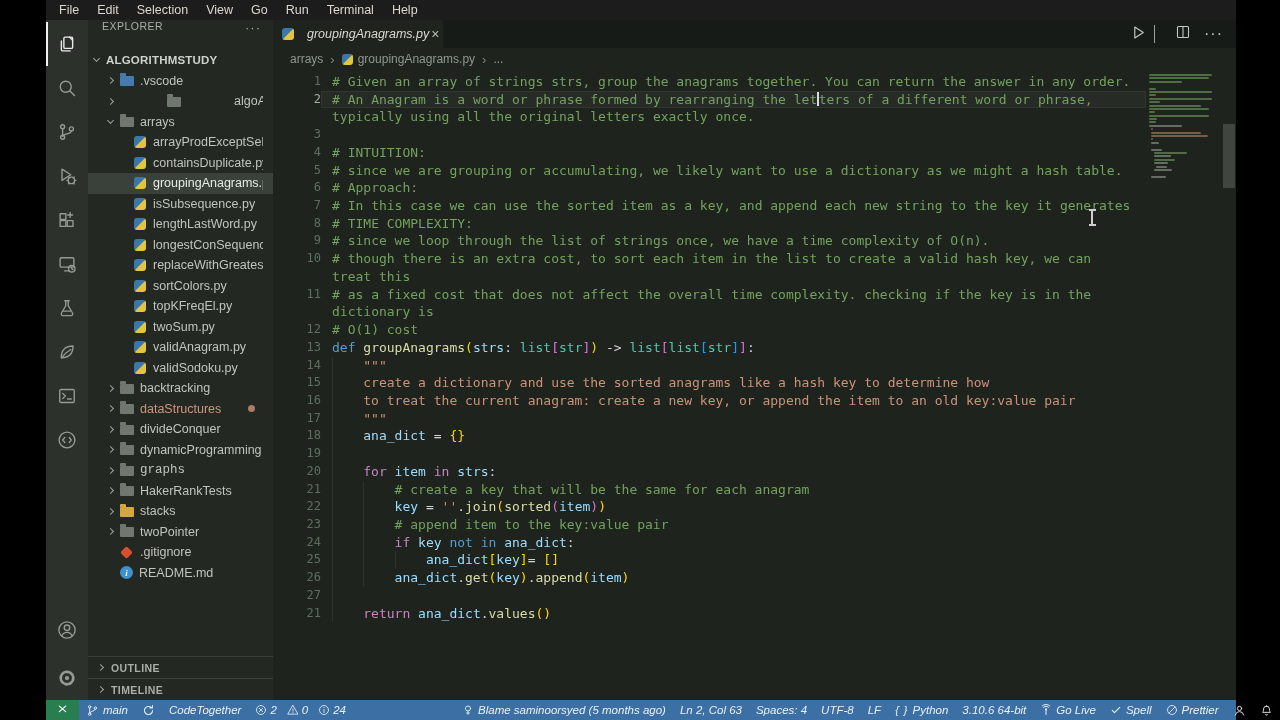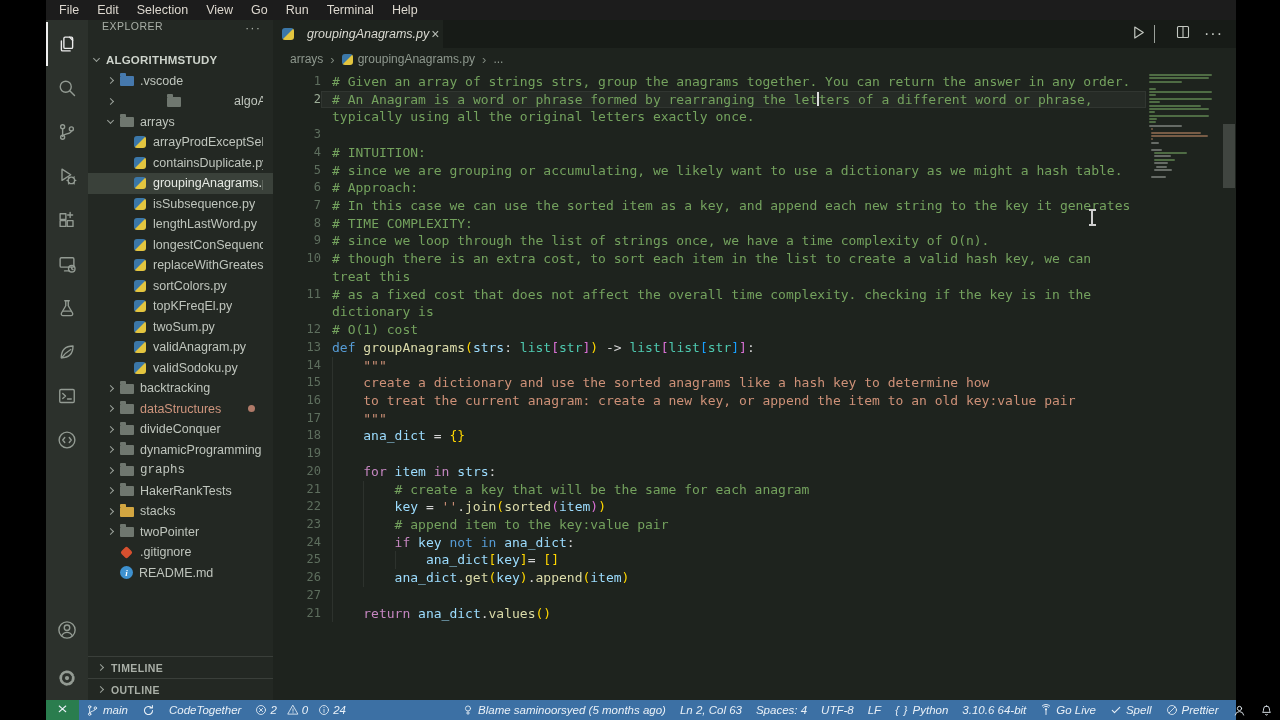--- a/index.html
+++ b/index.html
@@ -384,25 +384,25 @@
             <span class="chev-sp"></span>
             <span style="display: inline-flex; align-items: center;">
               <span class="ic-info">i</span>
             </span>
             <span class="lbl">README.md</span>
           </div>
         </div>
       <div class="sb-panels">
           <div class="sb-panel">
             <span class="chev right"></span>
+            <span>OUTLINE</span>
+          </div>
+          <div class="sb-panel">
+            <span class="chev right"></span>
             <span>TIMELINE</span>
-          </div>
-          <div class="sb-panel">
-            <span class="chev right"></span>
-            <span>OUTLINE</span>
           </div>
         </div>
     </div>
     <div class="editor-col">
       <div class="tabbar">
         <div class="tab">
           <span class="ic-py"></span>
           <span class="tab-label">groupingAnagrams.py</span>
           <span class="tab-close">×</span>
         </div>

